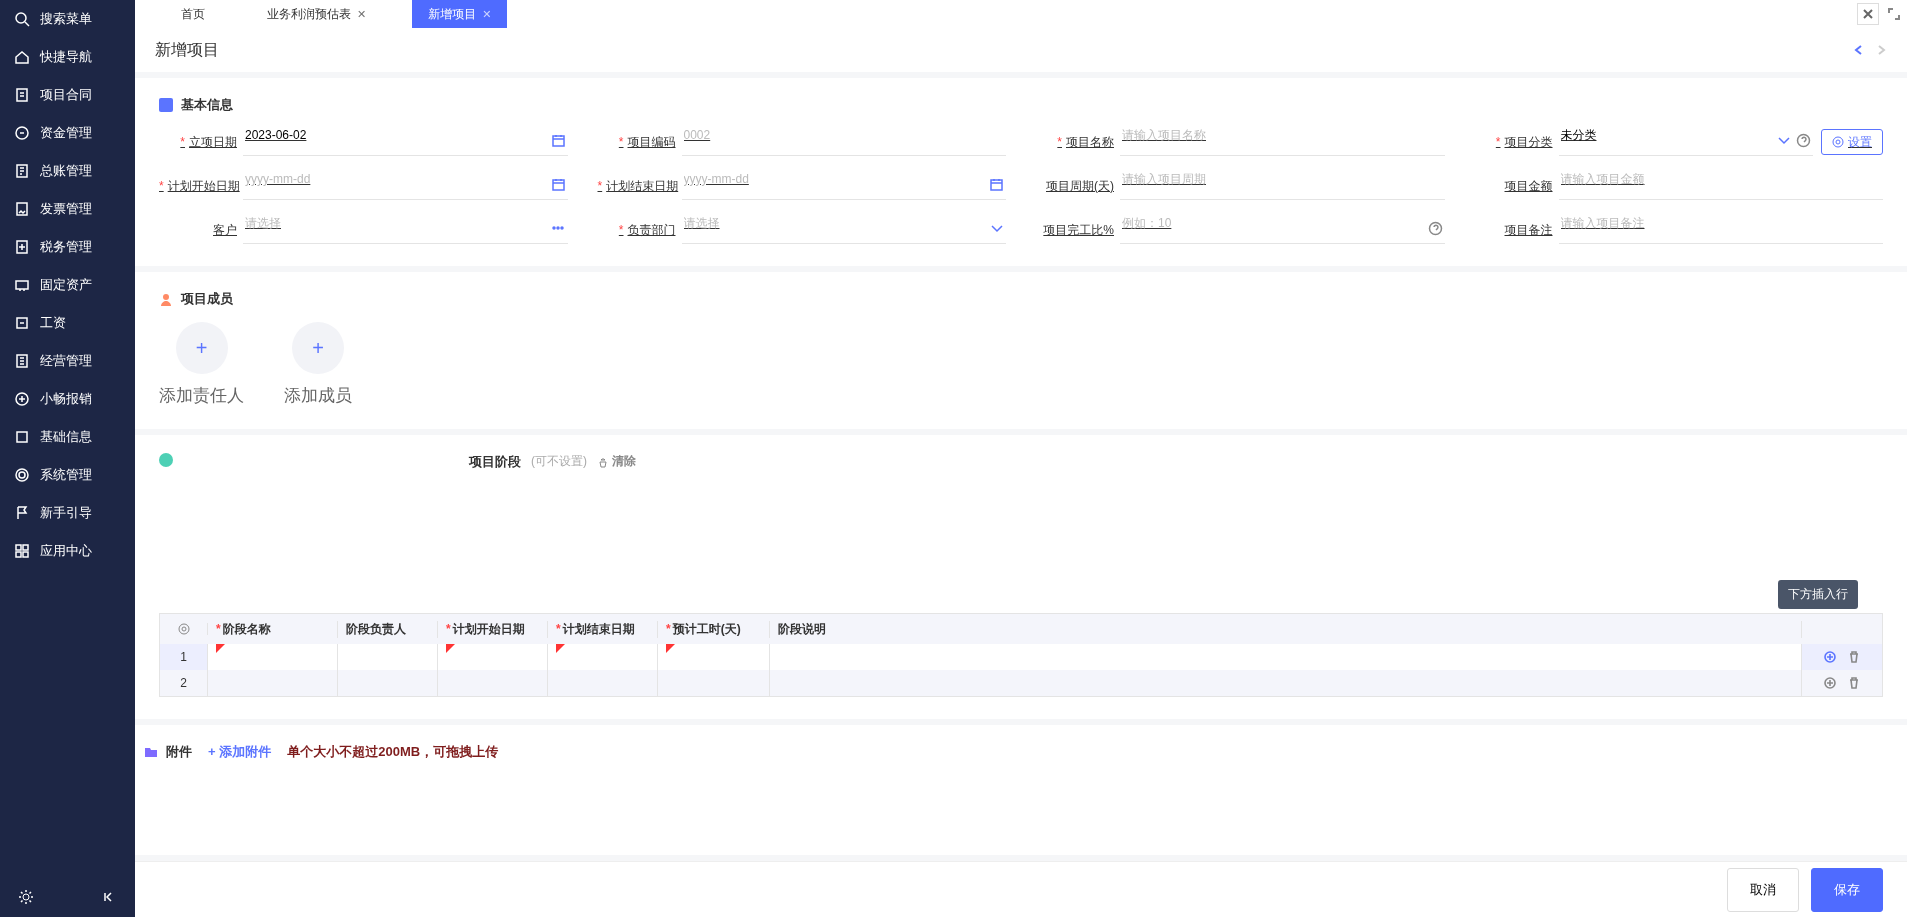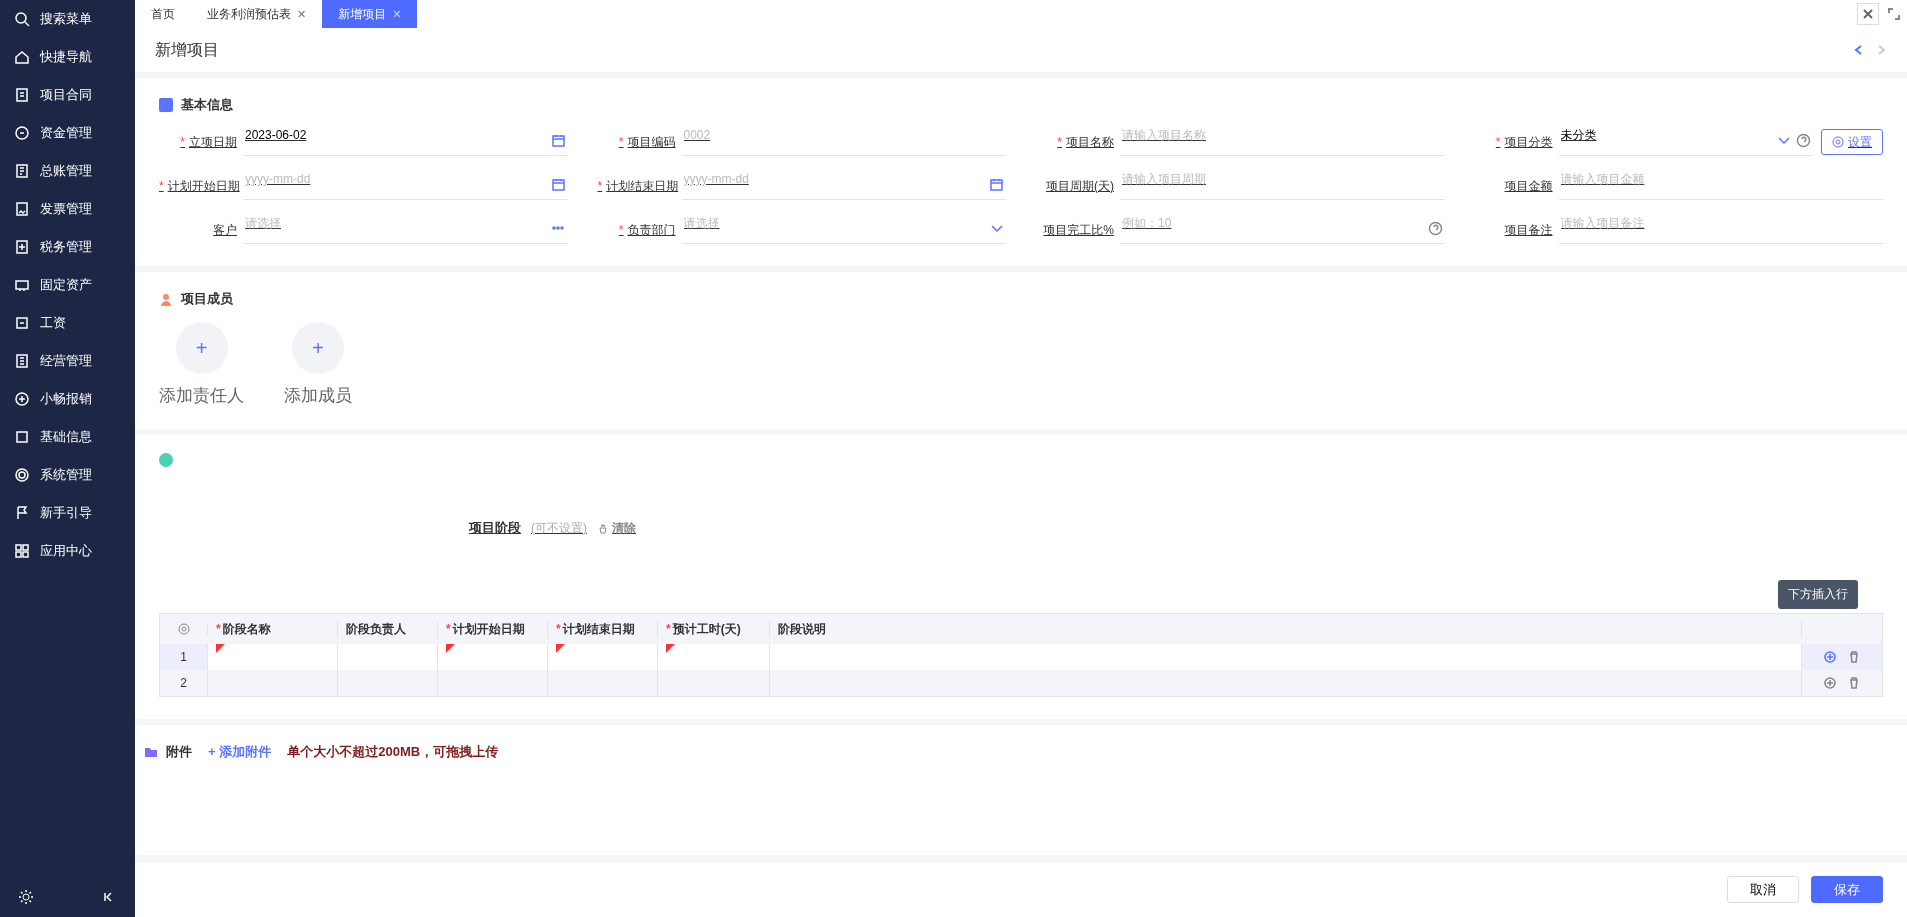--- a/index.html
+++ b/index.html
@@ -11,21 +11,21 @@
 .sb-item{display:flex;align-items:center;gap:10px;padding:10px 14px;cursor:pointer;font-size:13px;}
 .sb-item svg{width:16px;height:16px;fill:none;stroke:#fff;stroke-width:1.5;}
 .sb-footer{margin-top:auto;display:flex;justify-content:space-between;padding:12px 18px;}
 .sb-footer svg{width:16px;height:16px;fill:#fff;stroke:#fff;}
 
 
 .main{flex:1;display:flex;flex-direction:column;background:#f5f6f8;overflow:hidden;}
 
 
 .tabbar{height:28px;display:flex;align-items:stretch;background:#fff;}
-.tab{display:flex;align-items:center;gap:6px;padding:0 16px;font-size:12px;cursor:pointer;}
+.tab{display:flex;align-items:center;gap:6px;padding:0 16px;font-size:12px;cursor:pointer;margin-left:30px;}
 .tab.active{background:#4f6bff;color:#fff;}
 .tab .x{font-size:11px;opacity:.7;}
 .topright{margin-left:auto;display:flex;align-items:center;gap:8px;padding-right:6px;}
 .topright .close{width:22px;height:22px;border:1px solid #ddd;display:flex;align-items:center;justify-content:center;cursor:pointer;}
 .topright svg{width:12px;height:12px;stroke:#666;stroke-width:2;fill:none;}
 
 
 .titlebar{height:44px;background:#fff;display:flex;align-items:center;padding:0 20px;font-size:16px;font-weight:500;margin-bottom:6px;}
 .titlebar .nav-arrows{margin-left:auto;display:flex;gap:10px;}
 .titlebar .nav-arrows svg{width:12px;height:12px;stroke-width:2;fill:none;}
@@ -46,21 +46,21 @@
 .ctl .suffix{position:absolute;right:2px;top:5px;}
 .ctl .suffix svg{width:15px;height:15px;stroke:#5b74ff;fill:none;stroke-width:1.5;}
 .ctl ::placeholder{color:#bbb;}
 .btn-outline{border:1px solid #5b74ff;color:#5b74ff;background:#fff;height:26px;padding:0 10px;font-size:12px;cursor:pointer;border-radius:3px;display:flex;align-items:center;gap:4px;}
 .chip-row{display:flex;gap:40px;}
 .chip{display:flex;flex-direction:column;align-items:center;gap:10px;cursor:pointer;}
 .chip .circle{width:52px;height:52px;border-radius:50%;background:#f2f3f7;display:flex;align-items:center;justify-content:center;color:#5b74ff;font-size:20px;}
 .chip .txt{font-size:17px;color:#666;}
 
 
-.stage-head{display:flex;align-items:center;gap:10px;font-size:13px;font-weight:600;margin-bottom:10px;text-decoration:underline;}
+.stage-head{display:flex;align-items:flex-start;gap:10px;font-size:13px;font-weight:600;margin-bottom:10px;}
 .muted{color:#aaa;font-weight:400;font-size:12px;}
 .clear{color:#888;font-size:12px;cursor:pointer;display:flex;align-items:center;gap:3px;}
 .stage-table{width:100%;border:1px solid #e4e4e4;position:relative;}
 .st-head,.st-row{display:flex;}
 .st-head{background:#f4f5fb;height:30px;align-items:center;font-size:12px;font-weight:600;}
 .st-row{height:26px;align-items:stretch;background:#fff;}
 .st-row.odd{background:#f4f5fb;}
 .stc{border-right:1px solid #e4e4e4;display:flex;align-items:center;padding:0 8px;}
 .stc.num{width:48px;justify-content:center;}
 .stc.name{width:130px;}
@@ -76,21 +76,21 @@
 .tooltip{position:absolute;right:24px;top:-34px;background:#455;color:#fff;padding:6px 10px;border-radius:3px;font-size:12px;white-space:nowrap;z-index:5;background:#4a5568;}
 .act svg{width:14px;height:14px;stroke:#5b74ff;fill:none;stroke-width:1.6;cursor:pointer;}
 .act svg.del{stroke:#888;}
 
 
 .att-link{color:#5b74ff;cursor:pointer;margin:0 8px;}
 .att-note{color:#7f1d1d;}
 
 
 .footer{margin-top:auto;background:#fff;height:56px;display:flex;justify-content:flex-end;align-items:center;gap:12px;padding:0 24px;border-top:1px solid #eee;}
-.btn{height:27px;padding:0 22px;font-size:13px;border-radius:3px;cursor:pointer;border:1px solid #ddd;background:#fff;}
+.btn{height:44px;padding:0 22px;font-size:13px;border-radius:3px;cursor:pointer;border:1px solid #ddd;background:#fff;}
 .btn.primary{background:#4f6bff;color:#fff;border-color:#4f6bff;}
 </style>
 </head>
 <body>
 
 <div class="app">
 
   <div class="sidebar">
     <div class="sb-item">
       <svg>

